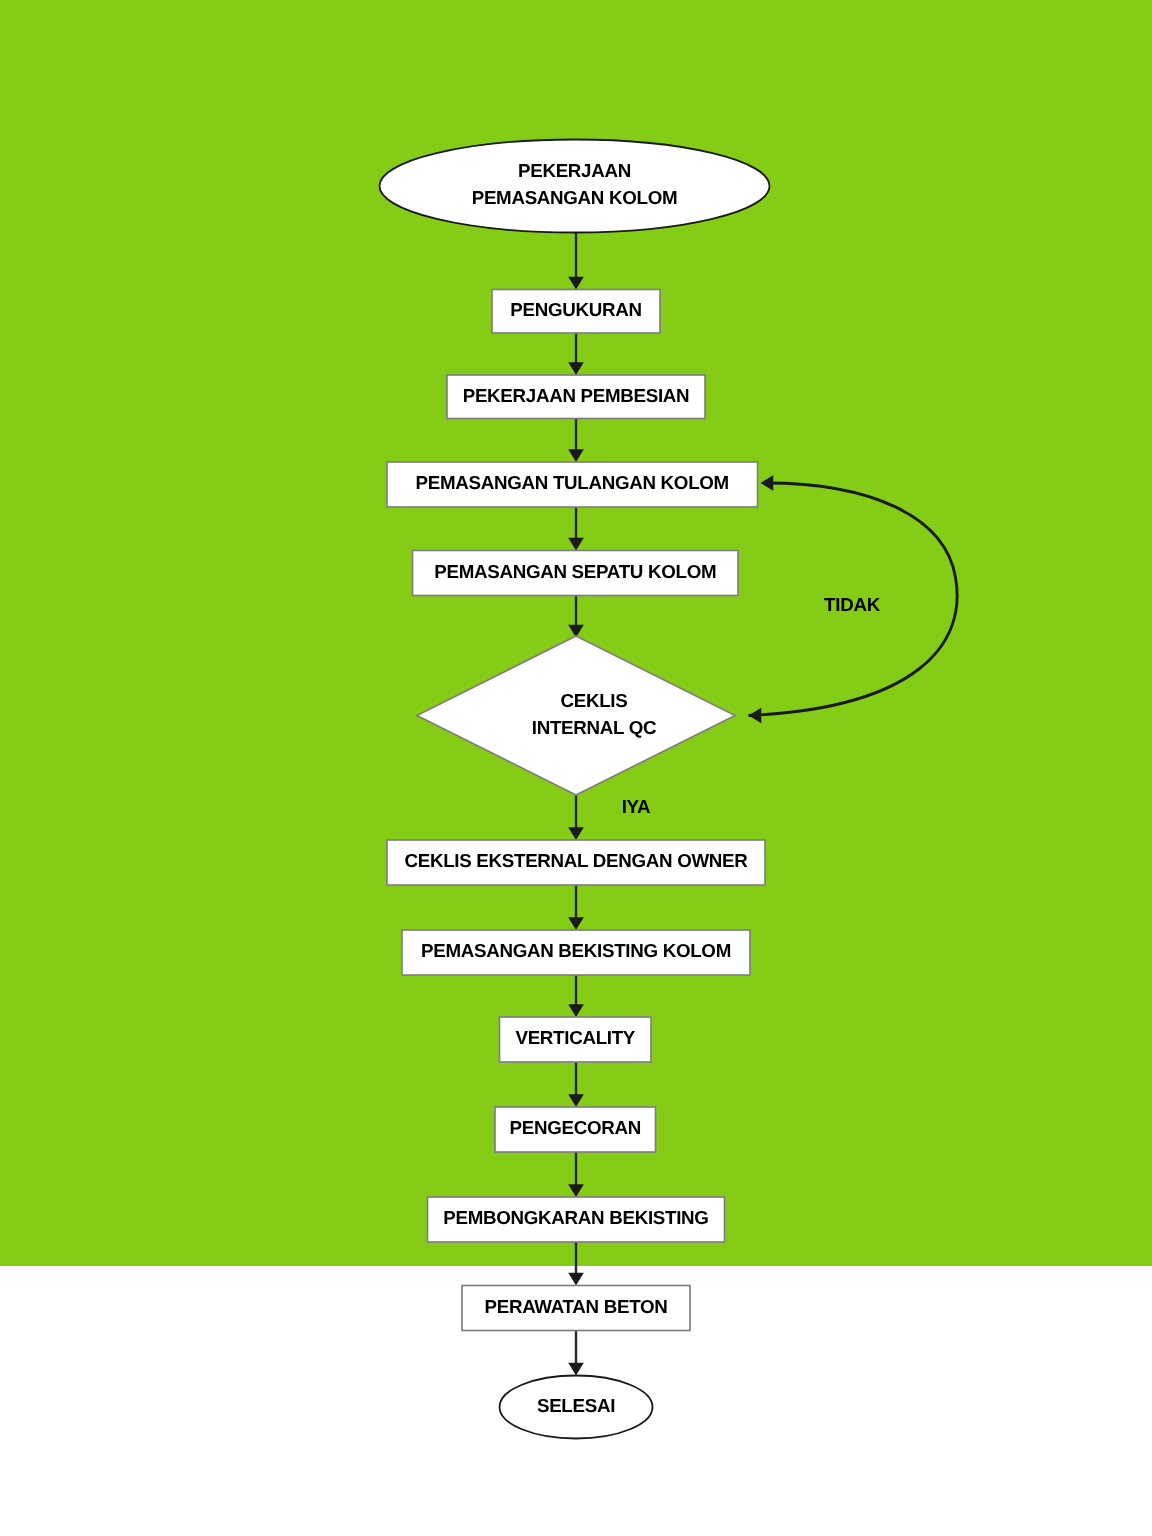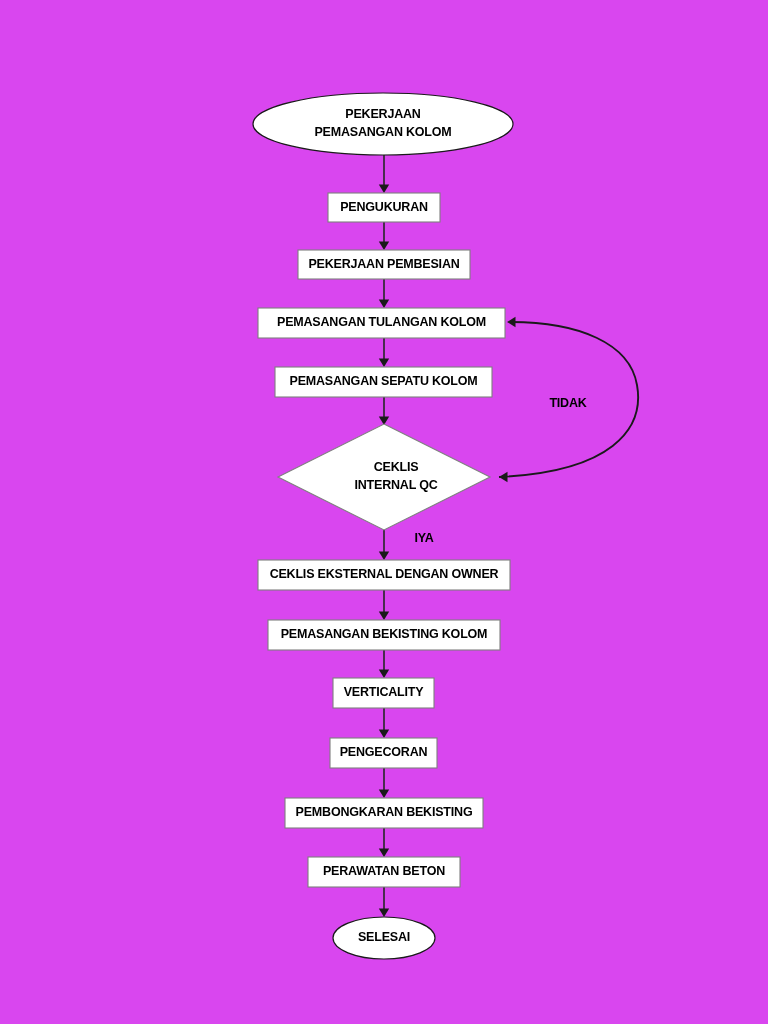--- a/index.html
+++ b/index.html
@@ -10,22 +10,22 @@
   }
   body {
     width: 768px;
     height: 1024px;
     font-family: "Liberation Sans", sans-serif;
     overflow: hidden;
   }
   #flow-canvas {
     position: relative;
     width: 768px;
-    height: 1024px;
-    background: #d946ef;
+    height: 844px;
+    background: #84cc16;
   }
   svg.flow-svg {
     position: absolute;
     top: 0;
     left: 0;
     width: 768px;
     height: 1024px;
     display: block;
   }
   .node-shape {

